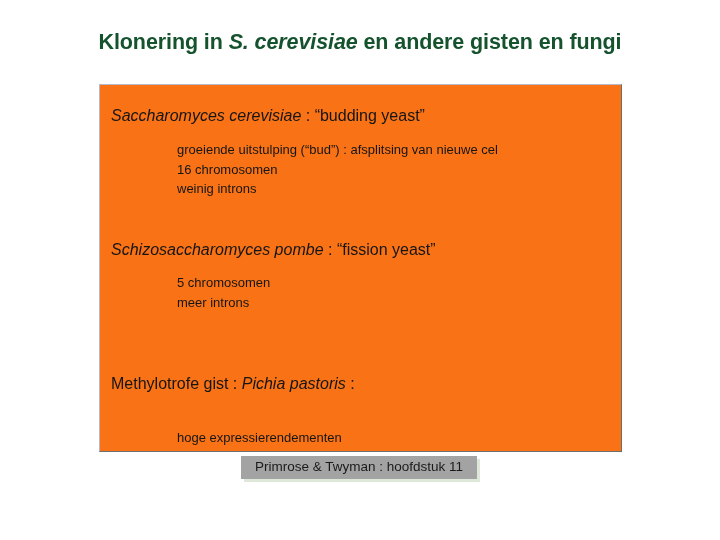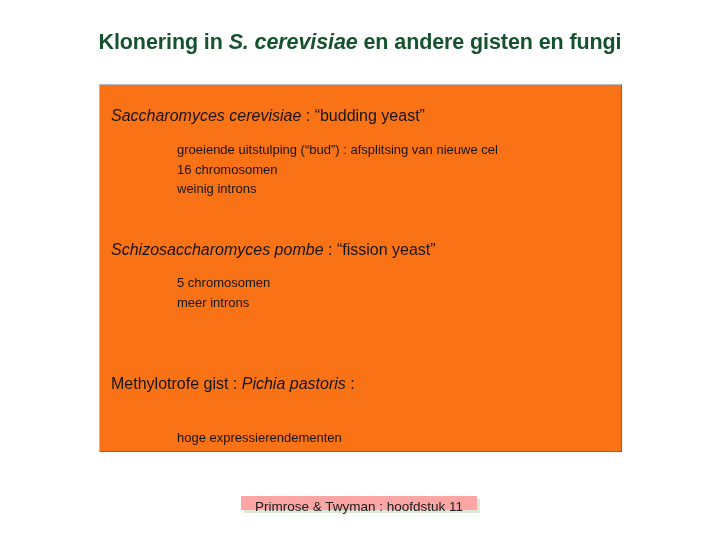--- a/index.html
+++ b/index.html
@@ -73,24 +73,24 @@
   .r-sp-items  { top: 188px; }
   .r-pp-head   { top: 289px; }
   .r-pp-items  { top: 334px; margin-top: 9px; }
 
   .lines span { display: block; }
 
   
   #footer-banner {
     position: absolute;
     left: 241px;
-    top: 496px;
+    top: 456px;
     width: 236px;
-    height: 14px;
-    background: #fca5a5;
+    height: 23px;
+    background: #a3a3a3;
     box-shadow: 3px 3px 0 rgba(140,170,120,0.28);
   }
   #footer-banner-label {
     position: absolute;
     left: 0;
     top: 0;
     width: 236px;
     height: 22px;
     line-height: 22px;
     text-align: center;

